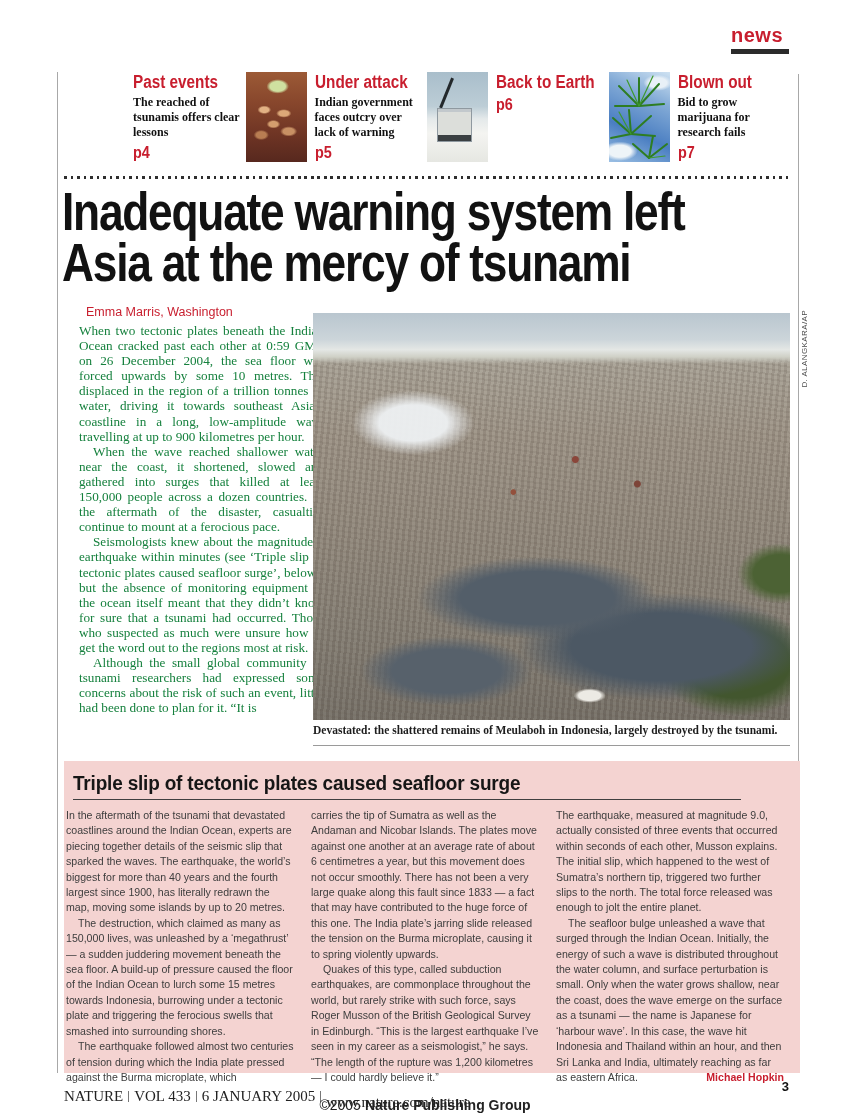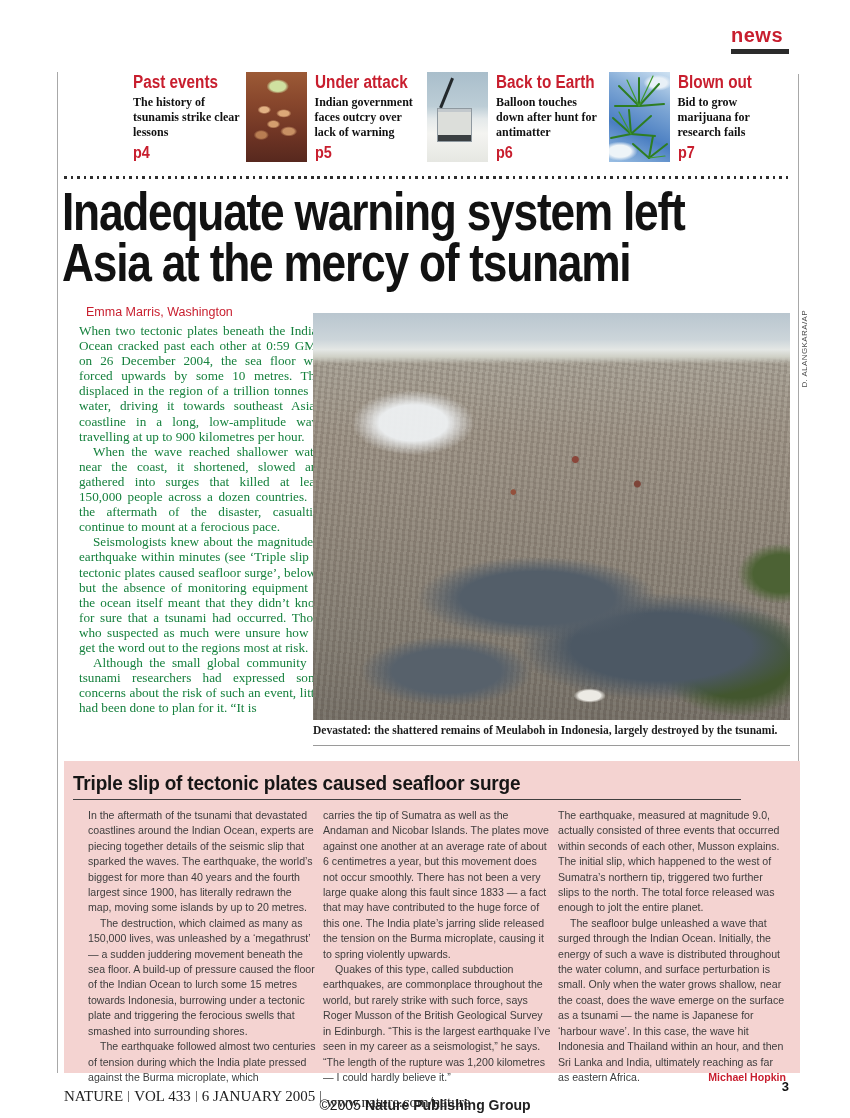--- a/index.html
+++ b/index.html
@@ -96,21 +96,21 @@
       font-size:11.5px;color:#1c1c1c;}
   .caption-rule{position:absolute;left:313px;top:745px;width:477px;height:1px;background:#9a9a9a;}
   .credit{position:absolute;left:800px;top:310px;writing-mode:vertical-rl;transform:rotate(180deg);
       font-family:"Liberation Sans",sans-serif;font-size:8px;color:#4a4a4a;letter-spacing:0.4px;}
 
   
   .box{position:absolute;left:64px;top:761px;width:736px;height:312px;background:var(--box-bg);}
   .box-title-wrap{margin:11px 20px 0 9px;border-bottom:1.5px solid #3f3f3f;padding-bottom:4px;width:668px;}
   .box-title{font-family:"Liberation Sans",sans-serif;font-weight:bold;font-size:20px;
       letter-spacing:-0.2px;color:#161616;display:inline-block;transform:scaleX(0.95);transform-origin:0 50%;white-space:nowrap;}
-  .box-cols{display:flex;gap:7px;padding:8px 9px 0 24px;}
+  .box-cols{display:flex;gap:17px;padding:8px 9px 0 2px;}
   .box-col{width:228px;font-family:"Liberation Sans",sans-serif;font-size:10.6px;line-height:15.4px;color:var(--boxink);}
   .box-col p + p{text-indent:12px;}
   .signoff{float:right;color:var(--accent);font-weight:bold;}
 
   
   .footer{position:absolute;left:64px;top:1082px;width:727px;font-size:15px;color:#222;
       display:flex;align-items:center;}
   .footer .sep{display:inline-block;width:1px;height:11px;background:#777;margin:0 5px;}
   .page-num{position:absolute;right:61px;top:1079px;font-family:"Liberation Sans",sans-serif;
       font-weight:bold;font-size:13px;color:#111;}
@@ -130,40 +130,39 @@
   <div class="brand">
     <span class="brand-word">news</span>
     <div class="brand-bar"></div>
   </div>
 
   <div class="teasers">
     <div class="teaser">
       <div class="thumb thumb-wave"></div>
       <div class="teaser-text">
         <span class="teaser-title-wrap"><span class="teaser-title">Past events</span></span>
-        <div class="teaser-summary">The history of tsunamis strike clear lessons</div>
+        <div class="teaser-summary">The reached of tsunamis offers clear lessons</div>
         <span class="teaser-page">p4</span>
       </div>
     </div>
     <div class="teaser">
       <div class="thumb thumb-hands"></div>
       <div class="teaser-text">
         <span class="teaser-title-wrap"><span class="teaser-title">Under attack</span></span>
         <div class="teaser-summary">Indian government faces outcry over lack of warning</div>
         <span class="teaser-page">p5</span>
       </div>
     </div>
     <div class="teaser">
       <div class="thumb thumb-balloon">
         <div class="boom"></div>
         <div class="truck"></div>
       </div>
       <div class="teaser-text">
         <span class="teaser-title-wrap"><span class="teaser-title">Back to Earth</span></span>
-        <div class="teaser-summary">Balloon touches down after hunt for antimatter</div>
         <span class="teaser-page">p6</span>
       </div>
     </div>
     <div class="teaser">
       <div class="thumb thumb-weed">
         <svg class="leaves" viewBox="0 0 61 90" xmlns="http://www.w3.org/2000/svg">
           <g stroke="#2e7d22" stroke-width="2" stroke-linecap="round" fill="none">
             <path d="M30 34 L10 14"></path>
               <path d="M30 34 L30 6"></path>
               <path d="M30 34 L50 12"></path>

